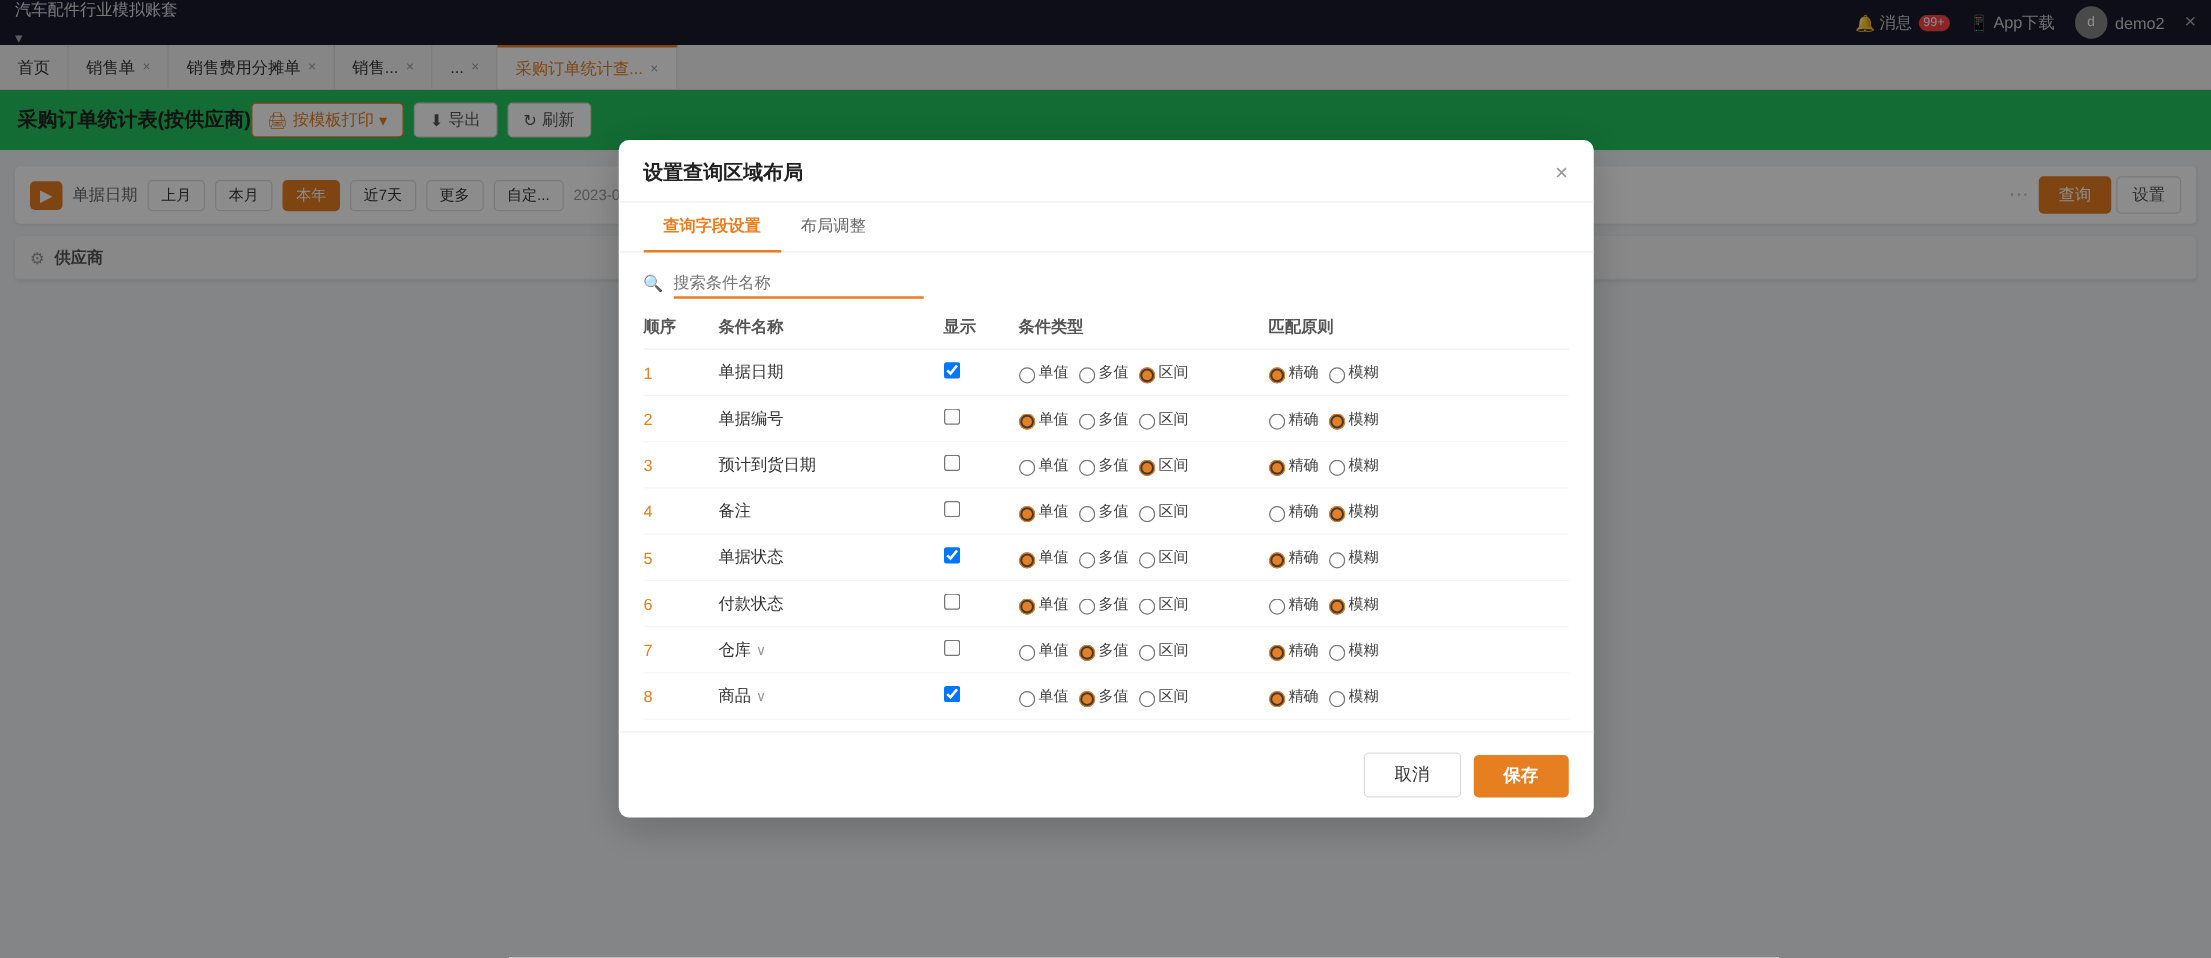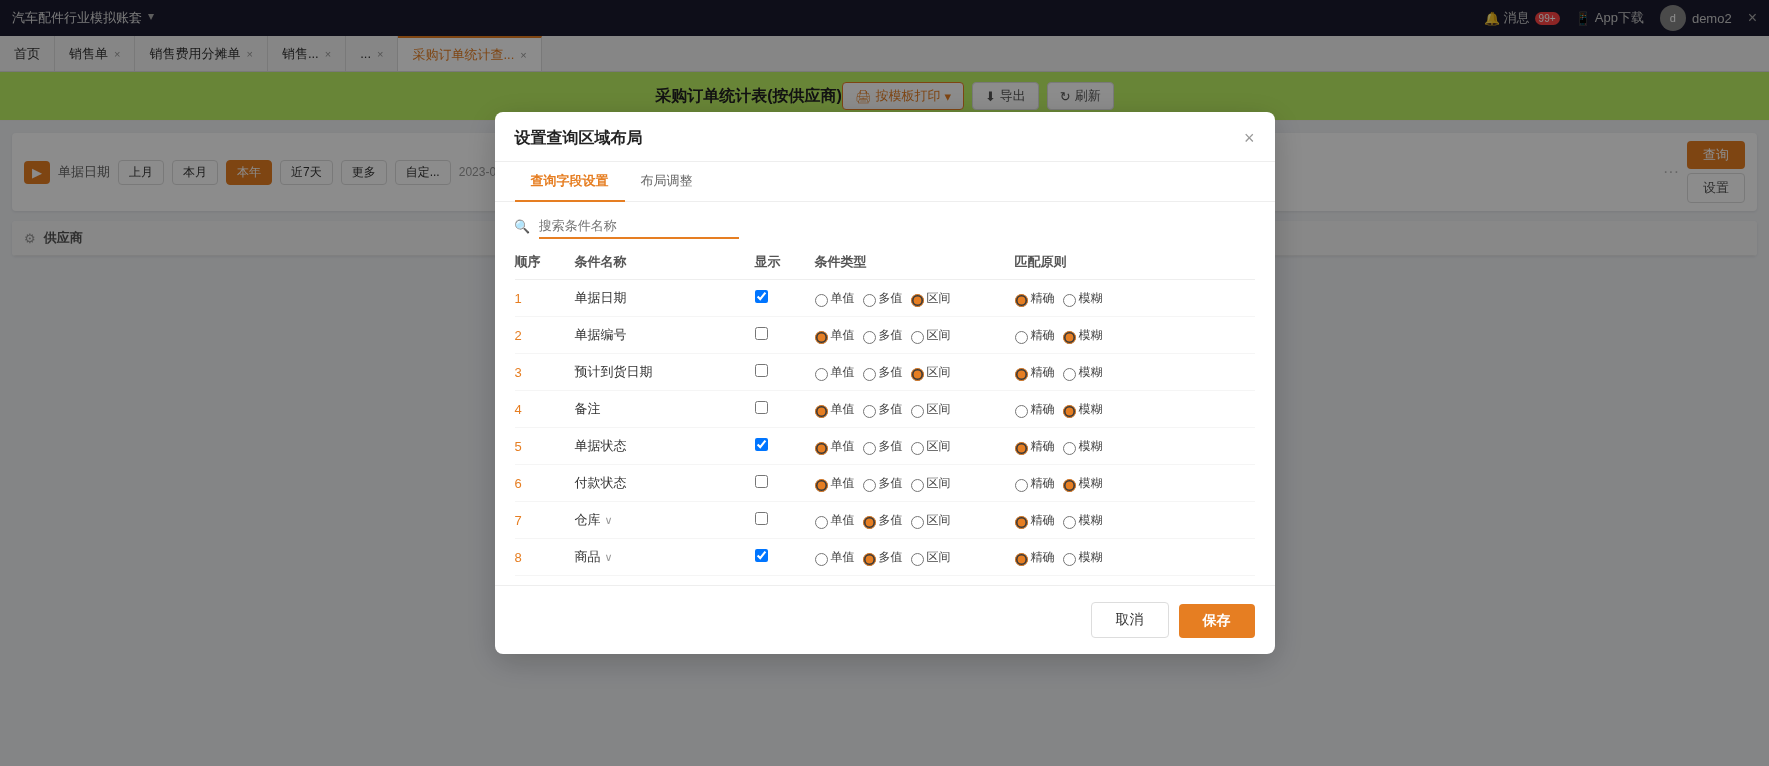--- a/index.html
+++ b/index.html
@@ -8,21 +8,21 @@
     
     .top-bar {
       background: #1a1a2e;
       height: 36px;
       display: flex;
       align-items: center;
       justify-content: space-between;
       padding: 0 12px;
       color: #ccc;
     }
-    .top-bar-left { font-size: 13px; color: #ddd; display: flex; align-items: flex-start; gap: 6px; }
+    .top-bar-left { font-size: 13px; color: #ddd; display: flex; align-items: flex-start; gap: 6px; flex-direction: column; }
     .top-bar-right { display: flex; align-items: center; gap: 16px; font-size: 13px; color: #ccc; }
     .notif-badge {
       background: #ff4444; color: #fff; border-radius: 10px;
       font-size: 10px; padding: 1px 4px; margin-left: 2px;
     }
     .avatar { width: 26px; height: 26px; border-radius: 50%; background: #888; display: inline-flex; align-items: center; justify-content: center; color: #fff; font-size: 11px; }
 
     
     .tab-bar {
       background: #f5f5f5;
@@ -240,29 +240,29 @@
       border: none;
       border-radius: 4px;
       background: #e67e22;
       color: #fff;
       cursor: pointer;
       font-size: 14px;
       font-weight: 600;
     }
 
     .page-title-bar {
-      background: #bef264;
+      background: #22c55e;
       padding: 10px 14px;
       border-bottom: 1px solid #eee;
       font-size: 16px;
       font-weight: bold;
       color: #222;
       display: flex;
       align-items: center;
-      justify-content: center;
+      justify-content: flex-start;
     }
     .page-title-actions { display: flex; gap: 8px; align-items: center; }
     .btn-print {
       background: #fff;
       border: 1px solid #e67e22;
       color: #e67e22;
       border-radius: 4px;
       padding: 4px 12px;
       font-size: 13px;
       cursor: pointer;
@@ -290,21 +290,21 @@
     .btn-set {
       background: #fff;
       border: 1px solid #ddd;
       color: #555;
       border-radius: 4px;
       padding: 5px 12px;
       font-size: 13px;
       cursor: pointer;
     }
 
-    .right-btns { display: flex; flex-direction: column; gap: 4px; }
+    .right-btns { display: flex; flex-direction: row; gap: 4px; }
   </style>
 </head>
 <body>
 
 <div class="top-bar">
   <div class="top-bar-left">
     <span>汽车配件行业模拟账套</span>
     <span style="color:#aaa;font-size:12px;">▾</span>
   </div>
   <div class="top-bar-right">

